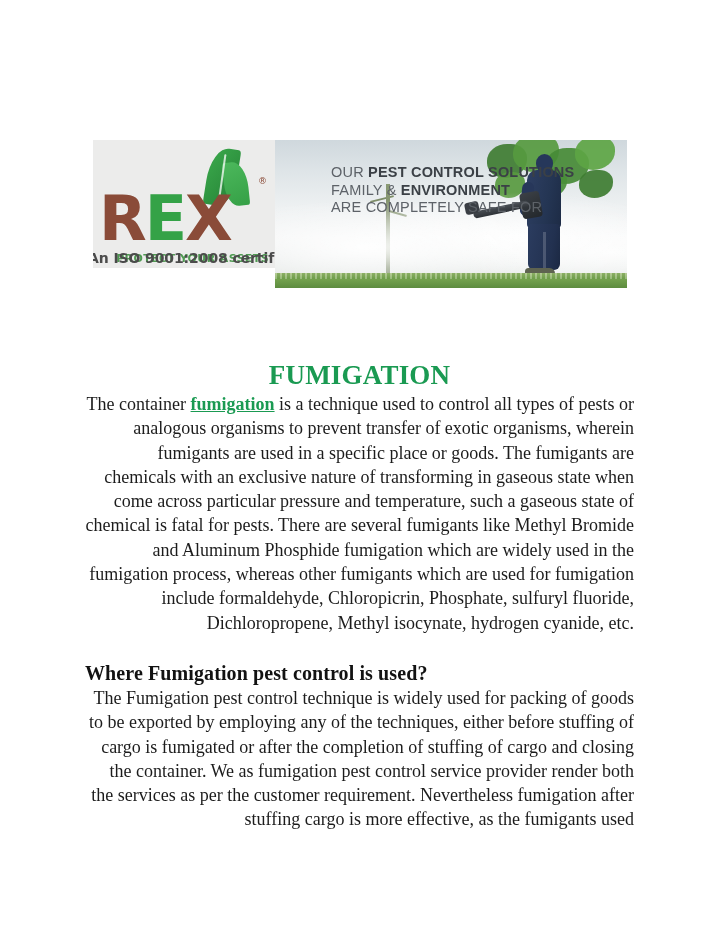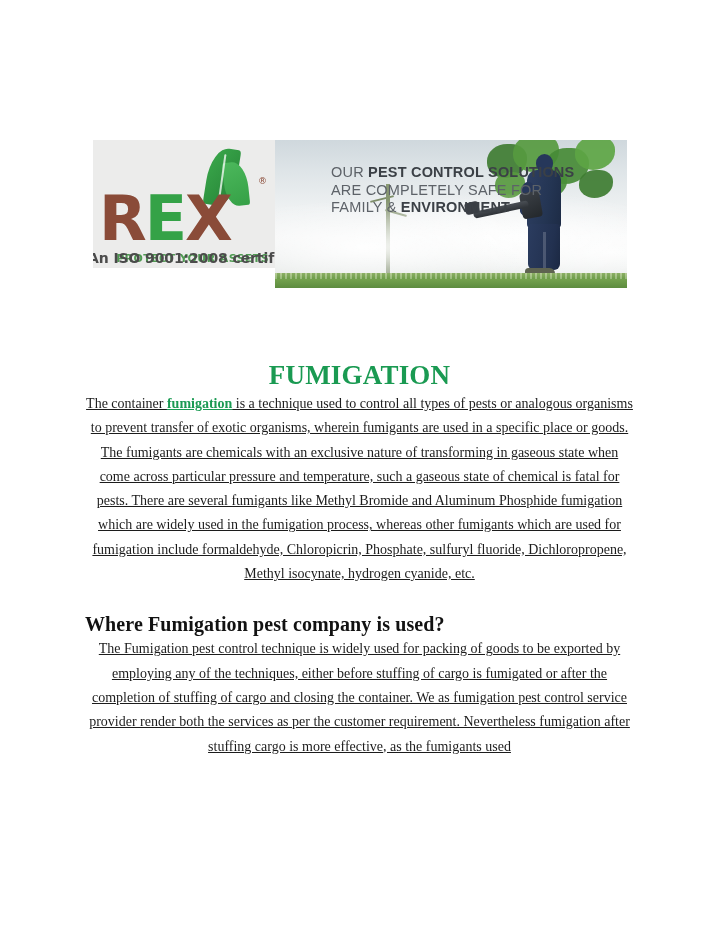--- a/index.html
+++ b/index.html
@@ -306,25 +306,24 @@
     font-family: "Liberation Serif", "DejaVu Serif", serif;
     font-weight: 700;
     font-size: 27px;
     line-height: 34px;
     color: #1a9a52;
     text-align: center;
     letter-spacing: .2px;
   }
   p.body-text {
     margin: 0;
-    font-size: 14px;
+    font-size: 18px;
     line-height: 24.3px;
     color: #1c1c1c;
-    text-align: center;
-    text-decoration: underline;
+    text-align: right;
   }
   .p-intro { margin-top: 26px; }
   .p-usage { margin-top: 17px; }
   .sub-head {
     margin: 25px 0 0 0;
     font-family: "Liberation Serif", "DejaVu Serif", serif;
     font-weight: 700;
     font-size: 20px;
     line-height: 26px;
     color: #121212;
@@ -390,30 +389,30 @@
         <div class="fogger-nozzle"></div>
         <div class="w-legs"></div>
         <div class="w-leg-split"></div>
         <div class="w-shoe"></div>
       </div>
 
       <div class="grass"></div>
 
       <div class="banner-copy">
         <div><span>OUR </span><b>PEST CONTROL SOLUTIONS</b></div>
+        <div><span>FAMILY &amp; </span><b>ENVIRONMENT</b></div>
         <div>ARE COMPLETELY SAFE FOR</div>
-        <div><span>FAMILY &amp; </span><b>ENVIRONMENT</b></div>
       </div>
     </div>
   </div>
 
   <div class="article">
 
     <h1 class="doc-title">FUMIGATION</h1>
 
     <p class="body-text p-intro"><span>The container </span><a class="inline-link" href="#">fumigation</a><span> is a technique used to control all types of pests or analogous organisms to prevent transfer of exotic organisms, wherein fumigants are used in a specific place or goods. The fumigants are chemicals with an exclusive nature of transforming in gaseous state when come across particular pressure and temperature, such a gaseous state of chemical is fatal for pests. There are several fumigants like Methyl Bromide and Aluminum Phosphide fumigation which are widely used in the fumigation process, whereas other fumigants which are used for fumigation include formaldehyde, Chloropicrin, Phosphate, sulfuryl fluoride, Dichloropropene, Methyl isocynate, hydrogen cyanide, etc.</span></p>
 
-    <h2 class="sub-head">Where Fumigation pest company is used?</h2>
+    <h2 class="sub-head">Where Fumigation pest control is used?</h2>
 
     <p class="body-text p-usage">The Fumigation pest control technique is widely used for packing of goods to be exported by employing any of the techniques, either before stuffing of cargo is fumigated or after the completion of stuffing of cargo and closing the container. We as fumigation pest control service provider render both the services as per the customer requirement. Nevertheless fumigation after stuffing cargo is more effective, as the fumigants used</p>
   </div>
 
 </div>
 
 </body></html>

